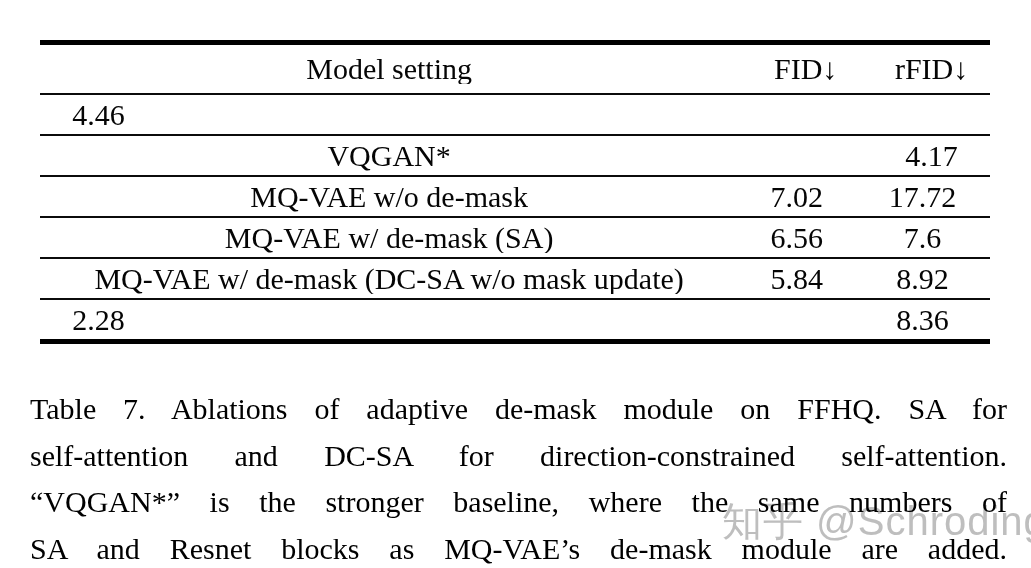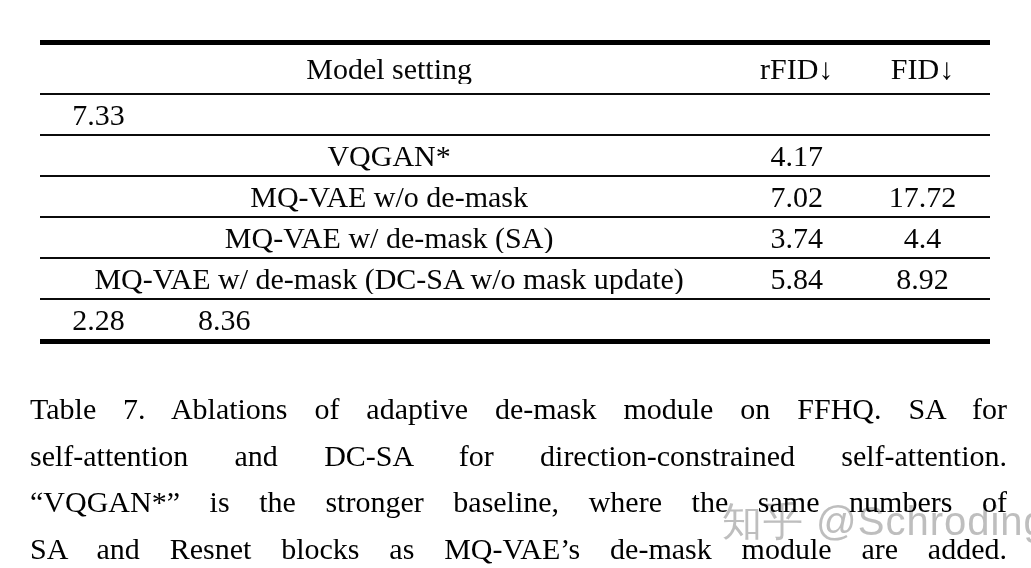--- a/index.html
+++ b/index.html
@@ -25,20 +25,21 @@
     width: 950px;
     border-top: 5px solid #000;
     border-bottom: 5px solid #000;
     z-index: 1;
   }
   .tr {
     display: flex;
     align-items: center;
     height: 39px;
     border-top: 2px solid #0b0b0b;
+    justify-content: space-between;
   }
   .tr.header-row {
     height: 48px;
     border-top: none;
   }
   .td {
     text-align: center;
     font-size: 30px;
     line-height: 1;
     color: #050505;
@@ -84,43 +85,43 @@
 <body>
 
 <div id="page">
 
   <div class="watermark">知乎 @Schrodinger</div>
 
   <div class="results-table">
 
     <div class="tr header-row">
       <div class="td col-model">Model setting</div>
+      <div class="td col-fid">FID↓</div>
       <div class="td col-rfid">rFID↓</div>
-      <div class="td col-fid">FID↓</div>
     </div>
 
     <div class="tr">
-      <div class="td col-rfid">7.33</div>
+      <div class="td col-rfid">4.46</div>
     </div>
 
     <div class="tr">
       <div class="td col-model">VQGAN*</div>
       <div class="td col-rfid">4.17</div>
     </div>
 
     <div class="tr">
       <div class="td col-model">MQ-VAE w/o de-mask</div>
       <div class="td col-rfid">7.02</div>
       <div class="td col-fid">17.72</div>
     </div>
 
     <div class="tr">
       <div class="td col-model">MQ-VAE w/ de-mask (SA)</div>
-      <div class="td col-rfid">3.74</div>
-      <div class="td col-fid">4.4</div>
+      <div class="td col-rfid">6.56</div>
+      <div class="td col-fid">7.6</div>
     </div>
 
     <div class="tr">
       <div class="td col-model">MQ-VAE w/ de-mask (DC-SA w/o mask update)</div>
       <div class="td col-rfid">5.84</div>
       <div class="td col-fid">8.92</div>
     </div>
 
     <div class="tr">
       <div class="td col-rfid">2.28</div>

